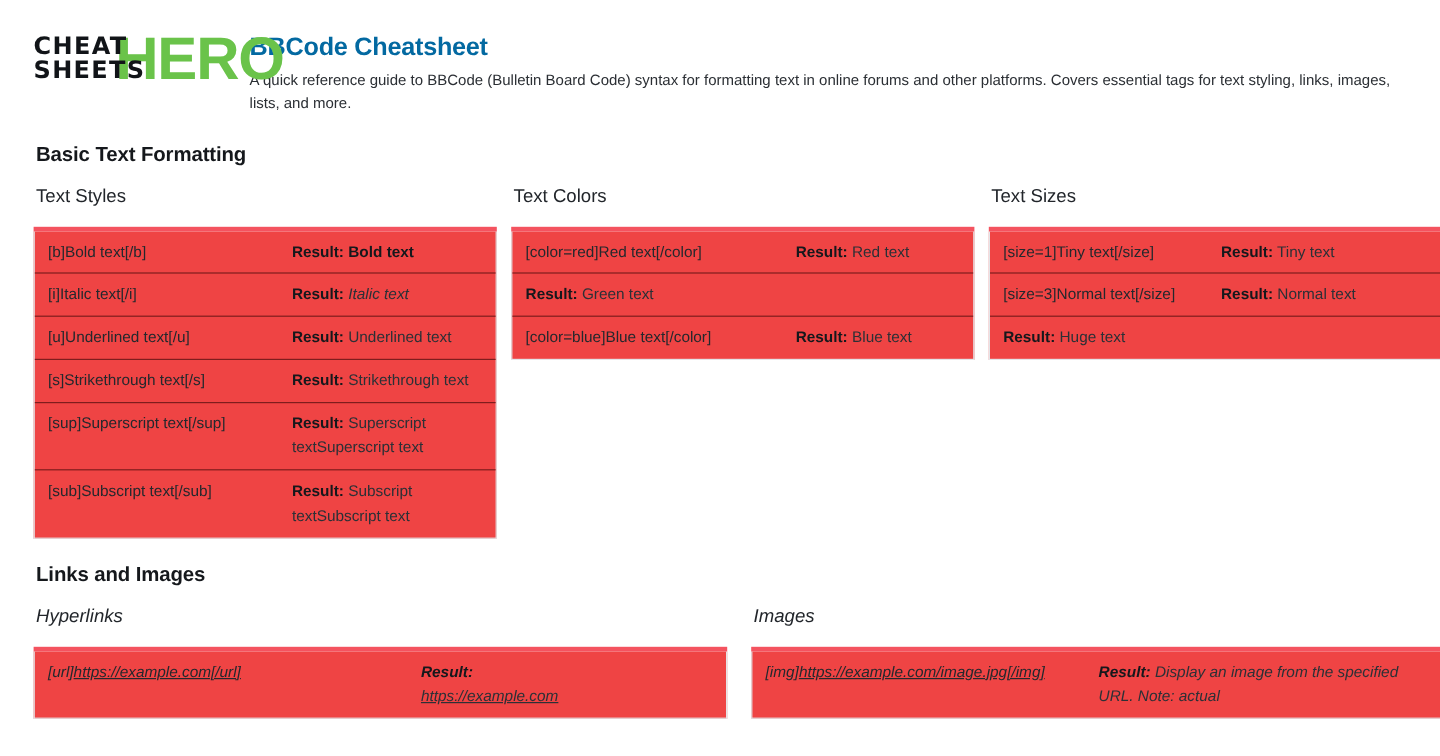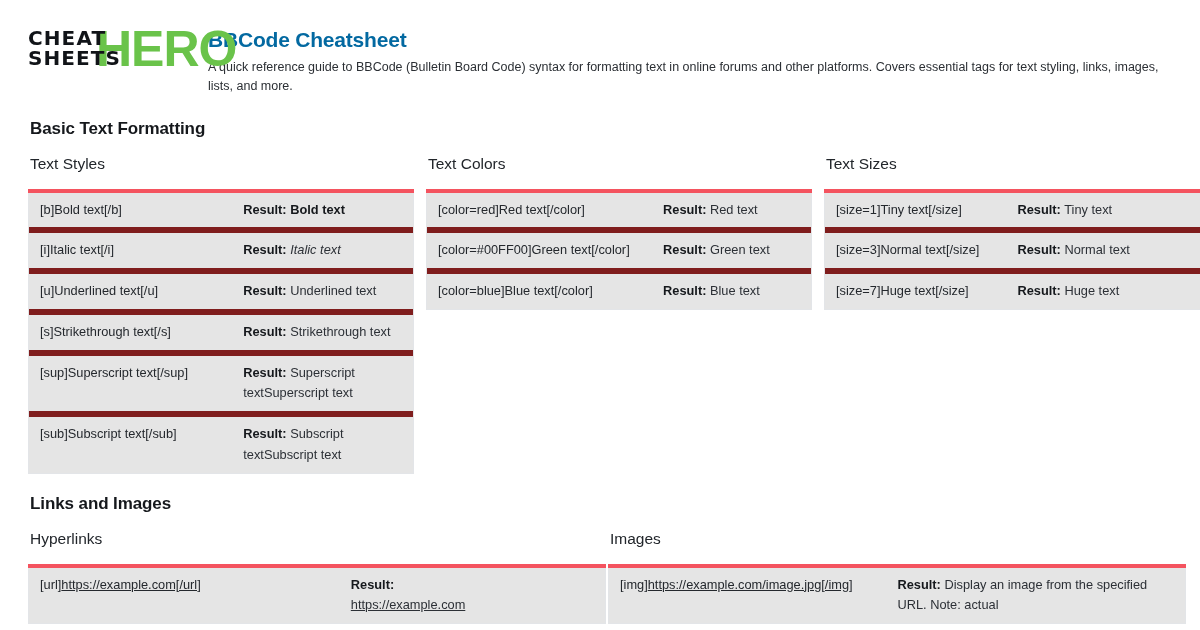--- a/index.html
+++ b/index.html
@@ -85,42 +85,43 @@
     margin: 0 0 16px 2px;
   }
   .grid3 {
     display: grid;
     grid-template-columns: 386px 386px 386px;
     column-gap: 12px;
   }
   .grid2 {
     display: grid;
     grid-template-columns: 578px 578px;
-    column-gap: 2px;
+    column-gap: 20px;
+    font-style: italic;
   }
   .card { }
   .card-title {
     font-size: 15.5px;
     font-weight: 400;
     color: #22262b;
     margin: 0 0 16px 2px;
   }
   .table {
     border: 1px solid #e3e5e8;
     border-top: none;
-    background: #e5e5e5;
+    background: #ef4444;
   }
   .table-accent {
     height: 4px;
     background: #f4535f;
     width: 100%;
   }
   .row {
     display: flex;
-    border-top: 6px solid #7f1d1d;
+    border-top: 1px solid #7f1d1d;
     padding: 7px 10px 7px 11px;
     align-items: flex-start;
   }
   .row:first-of-type { border-top: none; }
   .cell-code {
     flex: 0 0 56%;
     font-size: 12.8px;
     line-height: 1.62;
     color: #24282d;
     padding-right: 8px;
@@ -201,21 +202,20 @@
 
       <div class="card">
         <div class="card-title">Text Colors</div>
         <div class="table-accent"></div>
         <div class="table">
           <div class="row">
             <div class="cell-code wide">[color=red]Red text[/color]</div>
             <div class="cell-res"><b>Result:</b> <span>Red text</span></div>
           </div>
           <div class="row">
-            <div class="cell-code wide">[color=#00FF00]Green text[/color]</div>
             <div class="cell-res"><b>Result:</b> <span>Green text</span></div>
           </div>
           <div class="row">
             <div class="cell-code wide">[color=blue]Blue text[/color]</div>
             <div class="cell-res"><b>Result:</b> <span>Blue text</span></div>
           </div>
         </div>
       </div>
 
       <div class="card">
@@ -224,21 +224,20 @@
         <div class="table">
           <div class="row">
             <div class="cell-code narrow">[size=1]Tiny text[/size]</div>
             <div class="cell-res"><b>Result:</b> <span>Tiny text</span></div>
           </div>
           <div class="row">
             <div class="cell-code narrow">[size=3]Normal text[/size]</div>
             <div class="cell-res"><b>Result:</b> <span>Normal text</span></div>
           </div>
           <div class="row">
-            <div class="cell-code narrow">[size=7]Huge text[/size]</div>
             <div class="cell-res"><b>Result:</b> <span>Huge text</span></div>
           </div>
         </div>
       </div>
 
     </div>
   </div>
 
   <div class="section-links">
     <div class="section-title">Links and Images</div>

